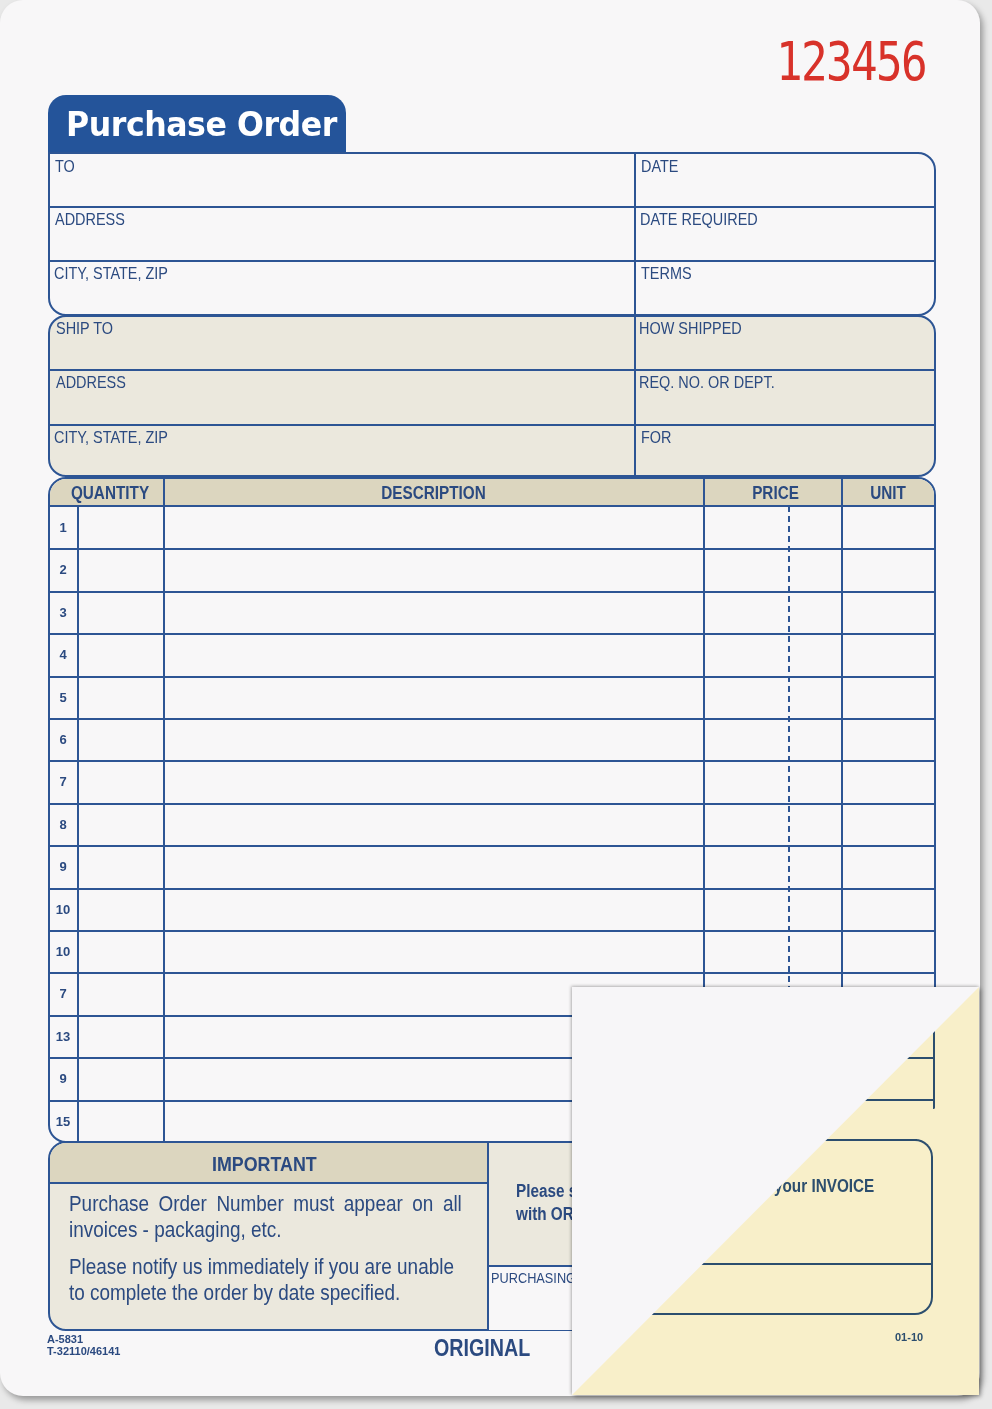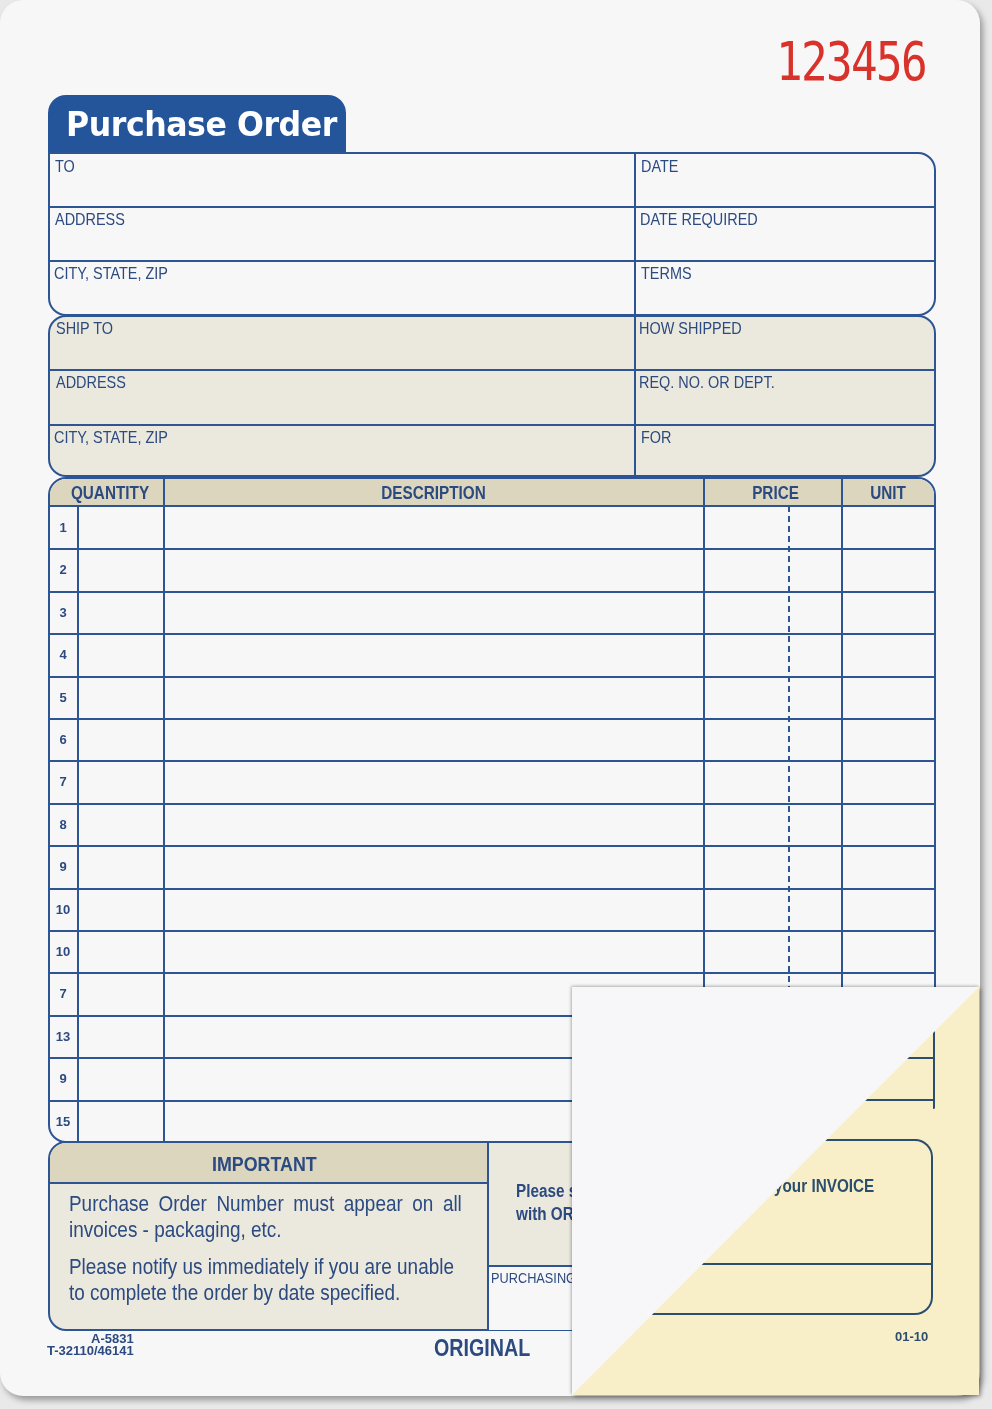--- a/index.html
+++ b/index.html
@@ -9,21 +9,21 @@
   .title-tab { position:absolute; left:48px; top:95px; width:298px; height:60px; background:#24549a; border-radius:18px 18px 0 0; }
   .title-text { position:absolute; left:66px; top:104px; color:#fff; font-size:34px; font-weight:bold; letter-spacing:-0.5px; font-family:"DejaVu Sans", sans-serif; transform:scaleX(0.93); transform-origin:left top; }
   .box { position:absolute; border:2.5px solid #2d5594; box-sizing:border-box; }
   .hline { position:absolute; height:0; border-top:2px solid #2d5594; }
   .vline { position:absolute; width:0; border-left:2px solid #2d5594; }
   .lbl { position:absolute; color:#2b4a80; font-size:17px; transform:scaleX(0.85); transform-origin:left top; white-space:nowrap; }
   .hdr { position:absolute; color:#2b4a80; font-size:18px; font-weight:bold; transform:scaleX(0.85); white-space:nowrap; }
   .rownum { position:absolute; color:#2b4a80; font-size:13px; font-weight:bold; width:26px; text-align:center; }
   .dash { position:absolute; width:0; border-left:2px dashed #2d5594; }
   .imp-text { position:absolute; color:#2b4a80; font-size:22px; line-height:26px; transform:scaleX(0.86); transform-origin:left top; }
-  .small { position:absolute; color:#2b4a80; font-size:13px; font-weight:bold; line-height:12px;text-align:right; }
+  .small { position:absolute; color:#2b4a80; font-size:11px; font-weight:bold; line-height:12px; }
   .original { position:absolute; left:434px; top:1334px; color:#2b4a80; font-size:24px; font-weight:bold; transform:scaleX(0.82); transform-origin:left top; }
   .copy-sheet { position:absolute; left:572px; top:987px; width:407px; height:408px; overflow:hidden; box-shadow:-1px -1px 3px rgba(0,0,0,0.25), 2px 2px 4px rgba(0,0,0,0.3); }
   .yellow { position:absolute; left:0; top:0; width:100%; height:100%; background:#f8efc9; }
   .fold { position:absolute; left:0; top:0; width:100%; height:100%; background:#f7f6f8; clip-path: polygon(0 0, 100% 0, 0 100%); }
   .y-line { position:absolute; border-color:#2c4e6e; border-style:solid; border-width:0; }
 </style>
 </head>
 <body>
 
 <div class="page">

